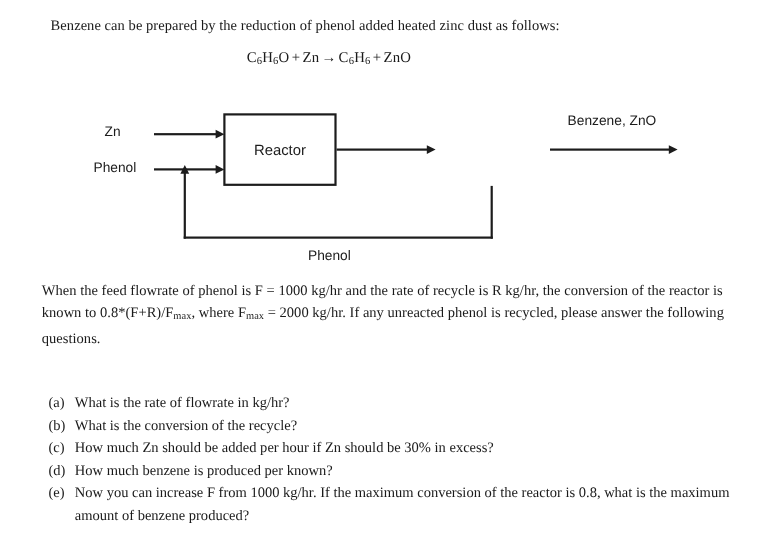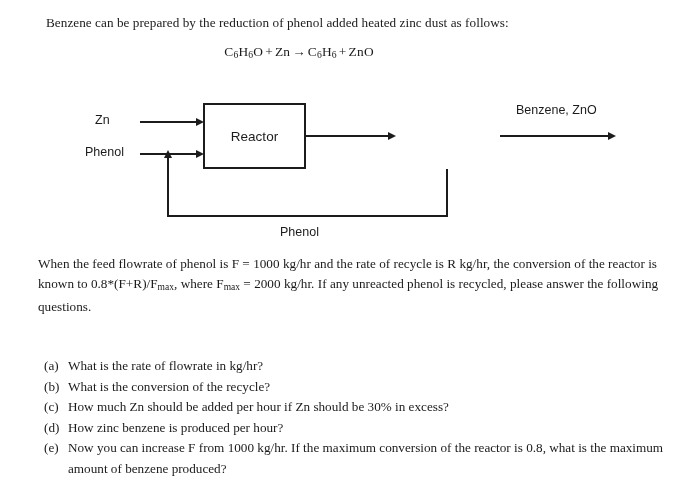--- a/index.html
+++ b/index.html
@@ -182,19 +182,19 @@
   <div class="q-item">
     <span class="q-marker">(b)</span>
     <span class="q-text">What is the conversion of the recycle?</span>
   </div>
   <div class="q-item">
     <span class="q-marker">(c)</span>
     <span class="q-text">How much Zn should be added per hour if Zn should be 30% in excess?</span>
   </div>
   <div class="q-item">
     <span class="q-marker">(d)</span>
-    <span class="q-text">How zinc benzene is produced per hour?</span>
+    <span class="q-text">How much benzene is produced per known?</span>
   </div>
   <div class="q-item">
     <span class="q-marker">(e)</span>
     <span class="q-text">Now you can increase F from 1000 kg/hr. If the maximum conversion of the reactor is 0.8, what is the maximum amount of benzene produced?</span>
   </div>
 </div>
 
 </body></html>

